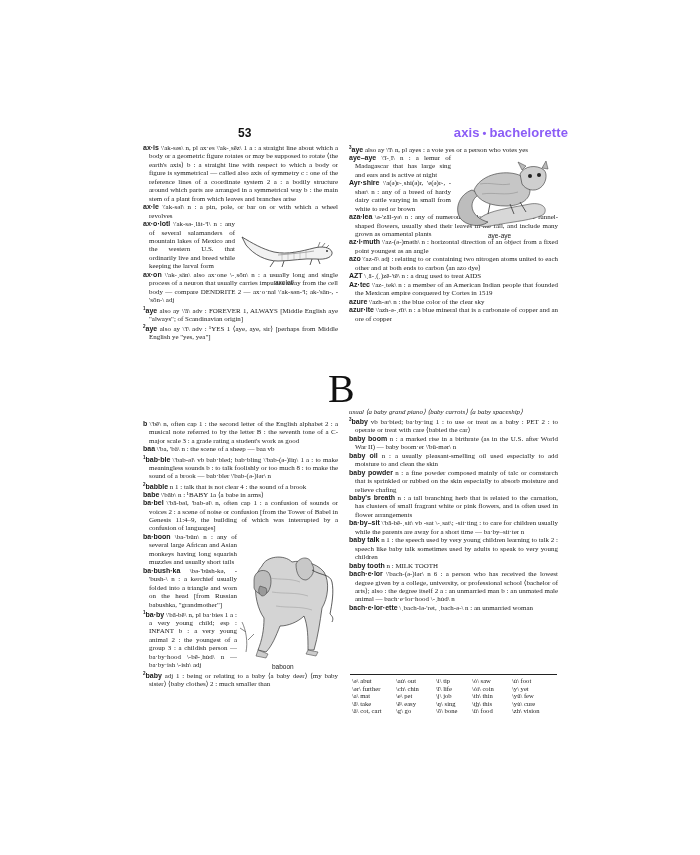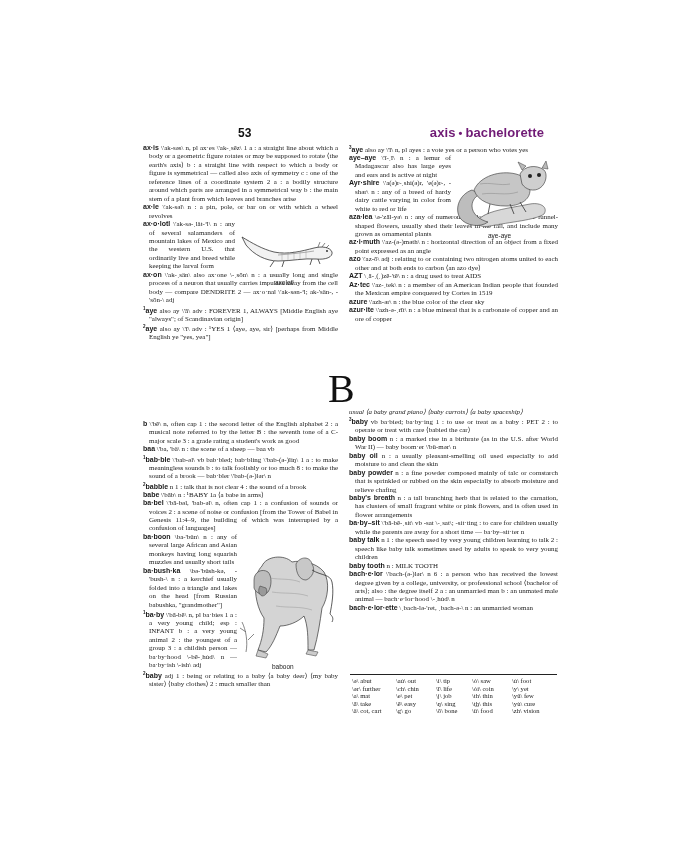--- a/index.html
+++ b/index.html
@@ -2,22 +2,22 @@
 <html><head>
 <meta charset="utf-8">
 <style>
   html, body { margin: 0; padding: 0; background: #ffffff; }
   body { width: 700px; height: 855px; position: relative; overflow: hidden;
          font-family: "Liberation Serif", serif; color: #1a1a1a; }
   .page { position: absolute; left: 0; top: 0; width: 700px; height: 671px; background: #fff; }
 
   .pagenum { position: absolute; left: 238px; top: 126px; font-family: "Liberation Sans", sans-serif;
              font-weight: bold; font-size: 12px; color: #111; }
-  .guide { position: absolute; right: 156px; top: 125px; font-family: "Liberation Sans", sans-serif;
-           font-weight: bold; font-size: 13px; color: #701a75; letter-spacing: 0.1px; }
+  .guide { position: absolute; right: 132px; top: 125px; font-family: "Liberation Sans", sans-serif;
+           font-weight: bold; font-size: 13px; color: #8b5cf6; letter-spacing: 0.1px; }
   .guide .dot { font-size: 11px; margin: 0 3px; }
 
   .col { position: absolute; font-size: 6.95px; line-height: 8.45px; text-align: justify; }
   .col-tl { left: 143px; top: 144px; width: 195px; }
   .col-tr { left: 349px; top: 144px; width: 209px; }
   .col-bl { left: 143px; top: 420px; width: 195px; }
   .col-br { left: 349px; top: 408px; width: 209px; }
 
   .entry { margin: 0; padding-left: 6px; text-indent: -6px; }
   .hw { font-family: "Liberation Sans", sans-serif; font-weight: bold; font-size: 7px; }
@@ -60,24 +60,24 @@
     <path d="M40,22 C52,21 64,20 76,18" fill="none" stroke="#666" stroke-width="0.5"></path>
     <path d="M44,19 l0,8 M50,19 l0,8 M56,18 l0,9 M62,18 l0,8 M68,17 l0,8" stroke="#888" stroke-width="0.4"></path>
     <path d="M36,28 l-4,6 M46,28 l-2,6 M74,26 l-2,6 M80,26 l2,5" stroke="#333" stroke-width="0.8"></path>
     <path d="M80,14 l2,-5 M84,14 l3,-4 M88,15 l3,-3" stroke="#333" stroke-width="0.6"></path>
     <circle cx="89" cy="18" r="0.9" fill="#222"></circle>
   </svg>
   <div class="fig-caption" style="left:275px; top:279px;">axolotl</div>
 
   <div class="col col-tr">
     <p class="entry"><span class="sup">3</span><span class="hw">aye</span><span> also ay \'ī\ n, pl ayes : a vote yes or a person who votes yes</span></p>
-    <p class="entry narrow" style="width:96px;"><span class="hw">aye–aye</span><span> \'ī-ˌī\ n : a lemur of Madagascar also has large eyes and ears and is active at night</span></p>
-    <p class="entry narrow" style="width:96px;"><span class="hw">Ayr·shire</span><span> \'a(ə)r-ˌshi(ə)r, 'e(ə)r-, -shər\ n : any of a breed of hardy dairy cattle varying in color from white to red or life</span></p>
+    <p class="entry narrow" style="width:96px;"><span class="hw">aye–aye</span><span> \'ī-ˌī\ n : a lemur of Madagascar that has large sing and ears and is active at night</span></p>
+    <p class="entry narrow" style="width:96px;"><span class="hw">Ayr·shire</span><span> \'a(ə)r-ˌshi(ə)r, 'e(ə)r-, -shər\ n : any of a breed of hardy dairy cattle varying in small from white to red or brown</span></p>
     <p class="entry"><span class="hw">aza·lea</span><span> \ə-'zāl-yə\ n : any of numerous rhododendrons that have funnel-shaped flowers, usually shed their leaves in the fall, and include many grown as ornamental plants</span></p>
-    <p class="entry"><span class="hw">az·i·muth</span><span> \'az-(ə-)məth\ n : horizontal direction of an object from a fixed point expressed as an angle</span></p>
+    <p class="entry"><span class="hw">az·i·muth</span><span> \'az-(ə-)məth\ n : horizontal direction of an object from a fixed point youngest as an angle</span></p>
     <p class="entry"><span class="hw">azo</span><span> \'az-ō\ adj : relating to or containing two nitrogen atoms united to each other and at both ends to carbon ⟨an azo dye⟩</span></p>
     <p class="entry"><span class="hw">AZT</span><span> \ˌā-ˌ(ˌ)zē-'tē\ n : a drug used to treat AIDS</span></p>
     <p class="entry"><span class="hw">Az·tec</span><span> \'az-ˌtek\ n : a member of an American Indian people that founded the Mexican empire conquered by Cortes in 1519</span></p>
     <p class="entry"><span class="hw">azure</span><span> \'azh-ər\ n : the blue color of the clear sky</span></p>
     <p class="entry"><span class="hw">azur·ite</span><span> \'azh-ə-ˌrīt\ n : a blue mineral that is a carbonate of copper and an ore of copper</span></p>
   </div>
 
   <svg class="fig" style="left:450px; top:160px;" width="102" height="72" viewBox="0 0 102 72">
     <path d="M30,58 C40,50 60,48 80,44 C92,42 98,48 94,54 C86,60 60,62 40,66 C30,68 24,64 30,58 Z" fill="#d8d8d8" stroke="#444" stroke-width="0.6"></path>
     <path d="M22,30 C10,34 4,48 10,58 C16,66 30,68 38,62 C30,60 22,54 22,46 C22,40 26,36 30,34 Z" fill="#bdbdbd" stroke="#333" stroke-width="0.6"></path>
@@ -94,21 +94,21 @@
   <div class="bigletter">B</div>
 
   <div class="col col-bl">
     <p class="entry"><span class="hw">b</span><span> \'bē\ n, often cap  1 : the second letter of the English alphabet  2 : a musical note referred to by the letter B : the seventh tone of a C-major scale  3 : a grade rating a student's work as good</span></p>
     <p class="entry"><span class="hw">baa</span><span> \'ba, 'bä\ n : the scene of a sheep — baa vb</span></p>
     <p class="entry"><span class="sup">1</span><span class="hw">bab·ble</span><span> \'bab-əl\ vb bab·bled; bab·bling \'bab-(ə-)liŋ\  1 a : to make meaningless sounds  b : to talk foolishly or too much  8 : to make the sound of a brook — bab·bler \'bab-(ə-)lər\ n</span></p>
     <p class="entry"><span class="sup">2</span><span class="hw">babble</span><span> n  1 : talk that is not clear  4 : the sound of a brook</span></p>
     <p class="entry"><span class="hw">babe</span><span> \'bāb\ n : ¹BABY 1a ⟨a babe in arms⟩</span></p>
     <p class="entry"><span class="hw">ba·bel</span><span> \'bā-bəl, 'bab-əl\ n, often cap  1 : a confusion of sounds or voices  2 : a scene of noise or confusion [from the Tower of Babel in Genesis 11:4–9, the building of which was interrupted by a confusion of languages]</span></p>
     <p class="entry narrow" style="width:88px;"><span class="hw">ba·boon</span><span> \ba-'bün\ n : any of several large African and Asian monkeys having long squarish muzzles and usually short tails</span></p>
-    <p class="entry narrow" style="width:88px;"><span class="hw">ba·bush·ka</span><span> \bə-'büsh-kə, -'bush-\ n : a kerchief usually folded into a triangle and lakes on the head [from Russian babushka, "grandmother"]</span></p>
+    <p class="entry narrow" style="width:88px;"><span class="hw">ba·bush·ka</span><span> \bə-'büsh-kə, -'bush-\ n : a kerchief usually folded into a triangle and worn on the head [from Russian babushka, "grandmother"]</span></p>
     <p class="entry narrow" style="width:88px;"><span class="sup">1</span><span class="hw">ba·by</span><span> \'bā-bē\ n, pl ba·bies  1 a : a very young child; esp : INFANT  b : a very young animal  2 : the youngest of a group  3 : a childish person — ba·by·hood \-bē-ˌhu̇d\ n — ba·by·ish \-ish\ adj</span></p>
     <p class="entry"><span class="sup">2</span><span class="hw">baby</span><span> adj  1 : being or relating to a baby ⟨a baby deer⟩ ⟨my baby sister⟩ ⟨baby clothes⟩  2 : much smaller than</span></p>
   </div>
 
   <svg class="fig" style="left:236px; top:552px;" width="104" height="108" viewBox="0 0 104 108">
     <path d="M6,70 C10,78 12,90 10,100 M10,80 l-6,-4 M12,88 l6,-6" stroke="#555" stroke-width="0.7" fill="none"></path>
     <path d="M26,14 C30,4 48,2 56,10 C64,8 80,10 88,20 C94,30 92,46 86,56 C84,70 82,84 78,98 L72,98 C72,86 72,74 68,64 C62,70 52,74 44,74 C40,84 36,94 30,100 L22,98 C26,88 28,78 28,66 C22,58 18,42 20,30 C20,24 22,18 26,14 Z" fill="#d4d4d4" stroke="#333" stroke-width="0.7"></path>
     <path d="M18,28 C18,20 26,16 32,20 C36,24 36,34 32,40 C28,44 20,42 18,36 Z" fill="#bcbcbc" stroke="#333" stroke-width="0.6"></path>
     <path d="M24,34 C22,38 22,42 26,44 C30,44 32,40 30,36 Z" fill="#999" stroke="#333" stroke-width="0.5"></path>
     <path d="M60,12 C64,4 74,4 76,12 C80,18 76,26 70,28 C64,28 60,22 60,12 Z" fill="#c8c8c8" stroke="#333" stroke-width="0.6"></path>

